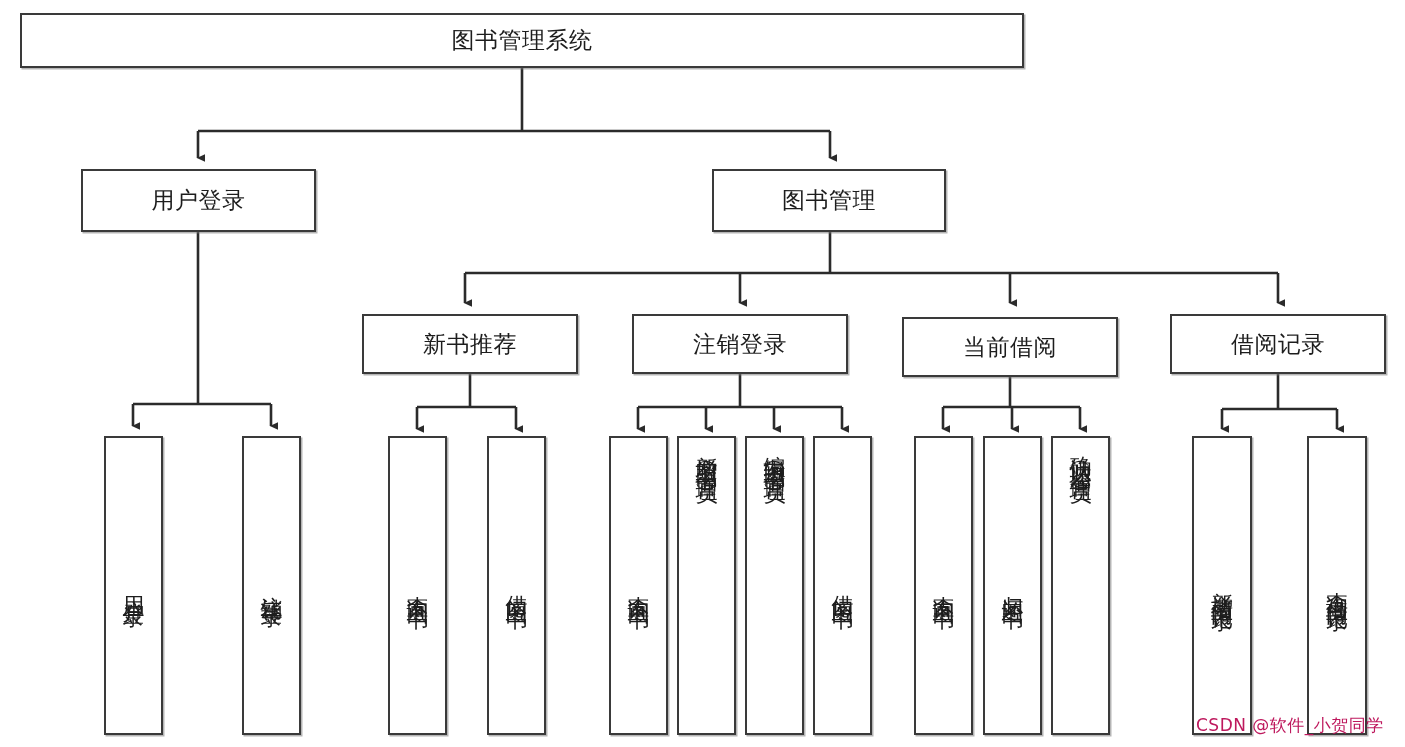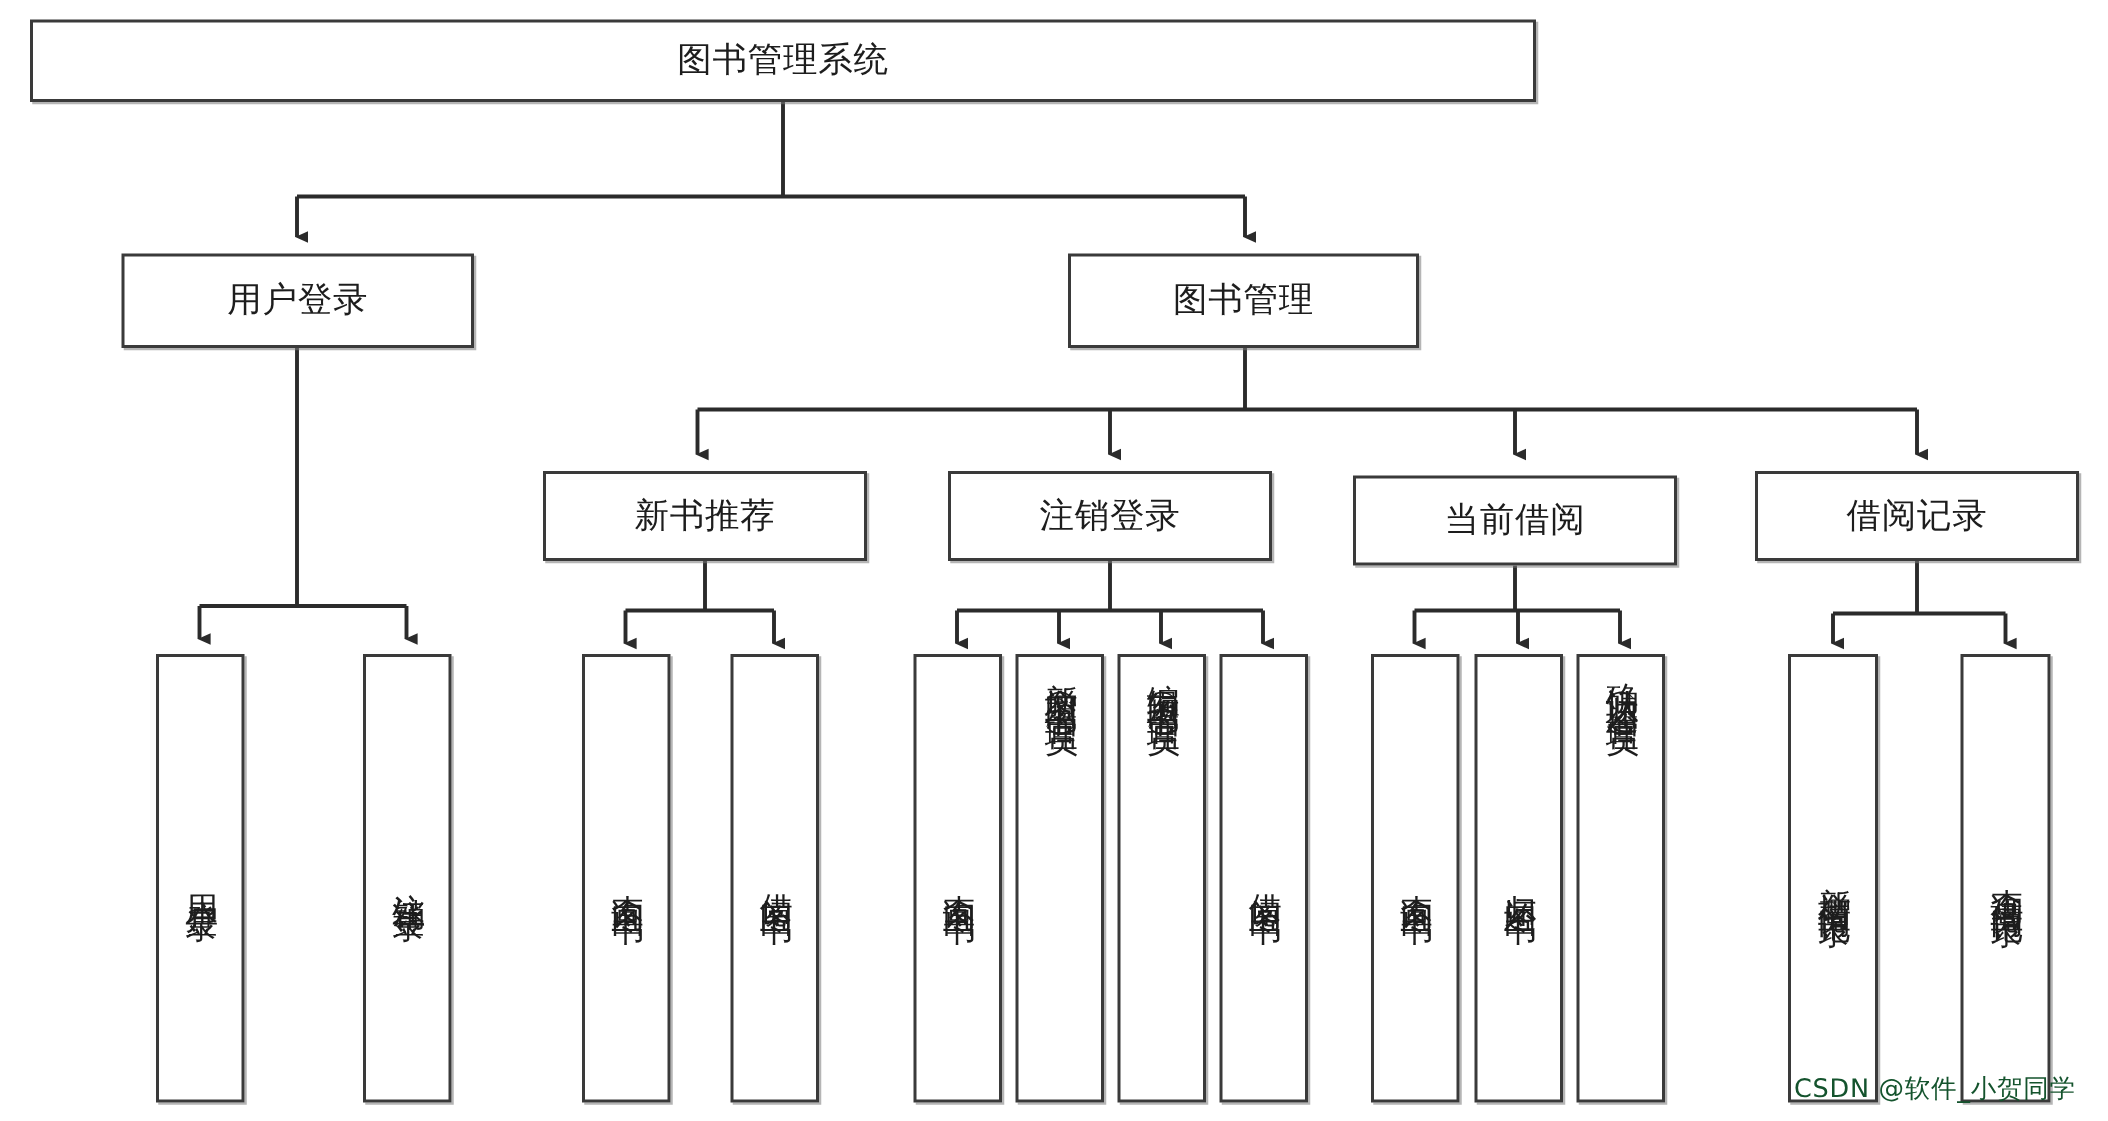--- a/index.html
+++ b/index.html
@@ -58,21 +58,21 @@
     white-space: nowrap;
   }
   .node-box.vertical.center-text {
     align-items: center;
   }
   .watermark {
     position: absolute;
     left: 1196px;
     top: 714px;
     font-size: 17px;
-    color: #14532d;
+    color: #be185d;
     white-space: nowrap;
     letter-spacing: 0.5px;
   }
 </style>
 </head>
 <body>
 
 <div id="diagram-root">
 
   <svg id="tree-svg" viewBox="0 0 1405 747">

